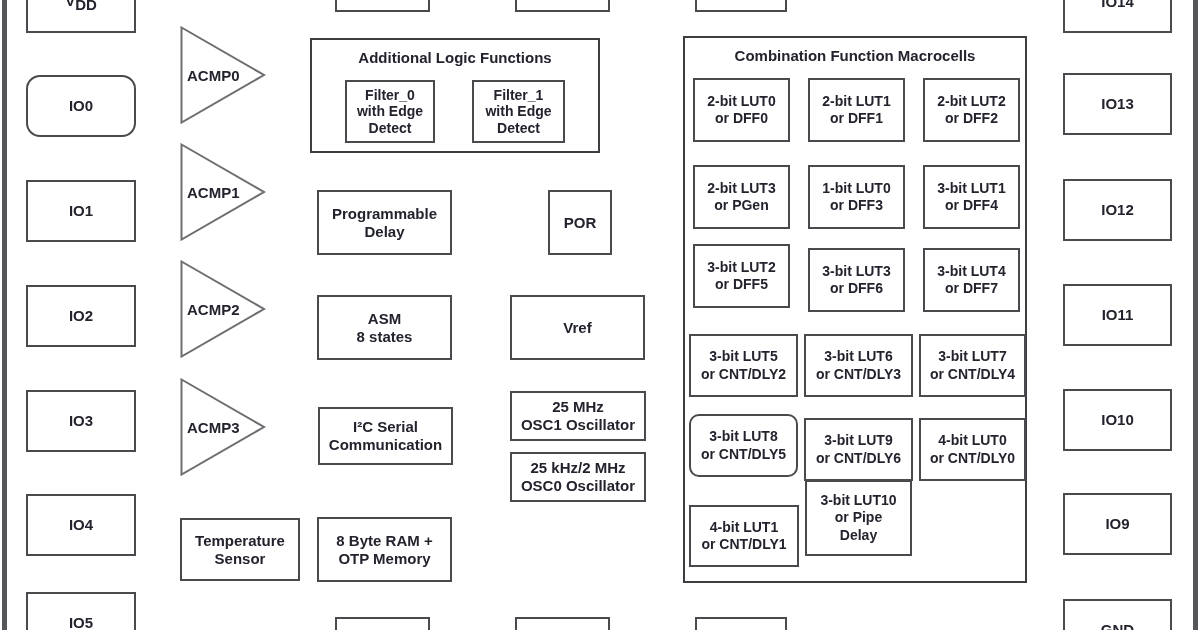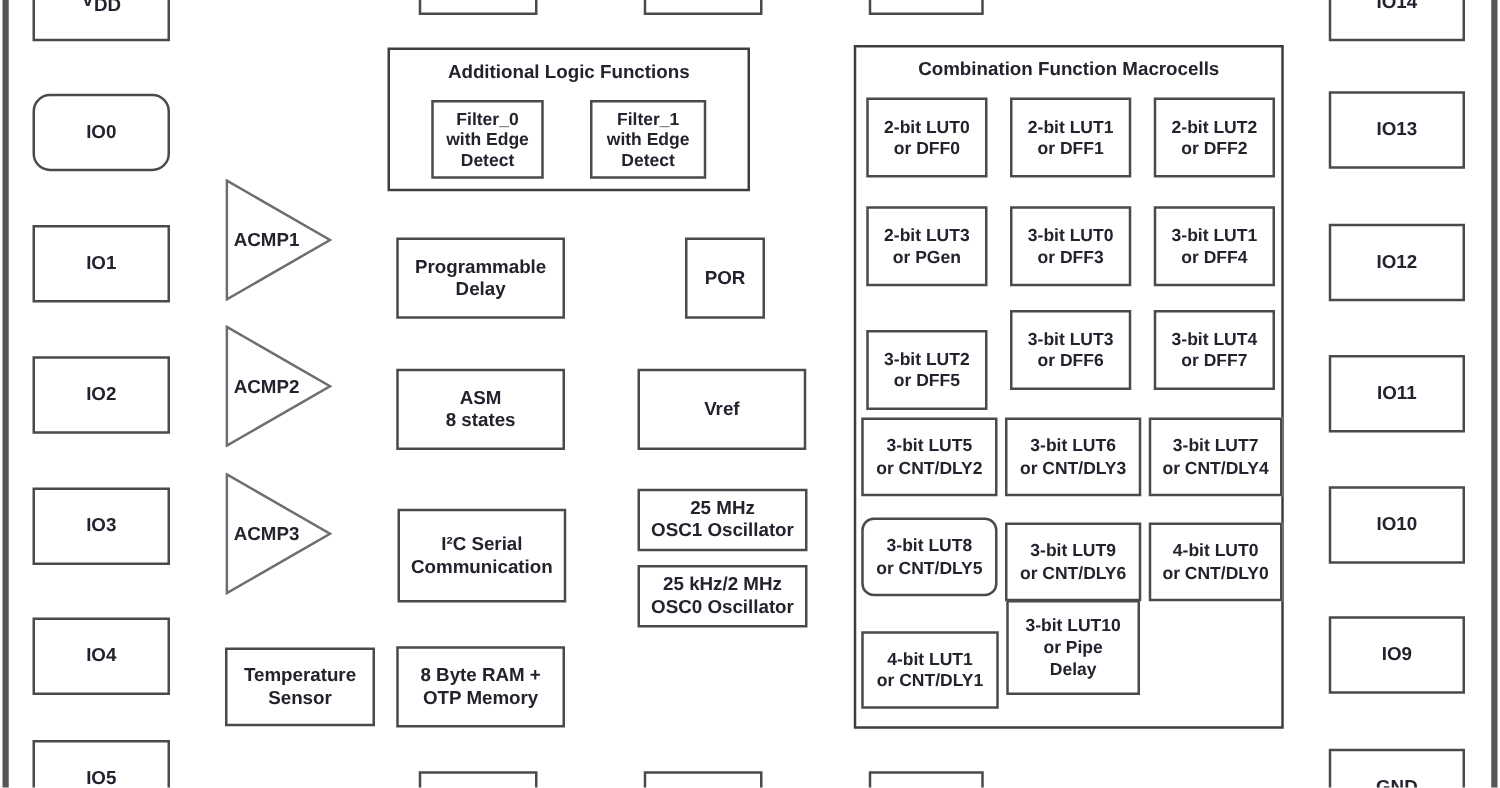--- a/index.html
+++ b/index.html
@@ -90,20 +90,26 @@
   <div class="box" style="left:1063px;top:599px;width:109px;height:62px;">GND</div>
 
   <div class="box" style="left:335px;top:-50px;width:95px;height:62px;"></div>
   <div class="box" style="left:515px;top:-50px;width:95px;height:62px;"></div>
   <div class="box" style="left:695px;top:-50px;width:92px;height:62px;"></div>
 
   <div class="box" style="left:335px;top:617px;width:95px;height:60px;"></div>
   <div class="box" style="left:515px;top:617px;width:95px;height:60px;"></div>
   <div class="box" style="left:695px;top:617px;width:92px;height:60px;"></div>
 
+  <div class="acmp" style="left:180px;top:26px;">
+    <svg width="86" height="98">
+        <polygon points="1.5,1.5 84,49 1.5,96.5" fill="#ffffff" stroke="#6e6e72" stroke-width="2"></polygon>
+      </svg>
+    <span class="acmp-label">ACMP0</span>
+  </div>
   <div class="acmp" style="left:180px;top:143px;">
     <svg width="86" height="98">
         <polygon points="1.5,1.5 84,49 1.5,96.5" fill="#ffffff" stroke="#6e6e72" stroke-width="2"></polygon>
       </svg>
     <span class="acmp-label">ACMP1</span>
   </div>
   <div class="acmp" style="left:180px;top:260px;">
     <svg width="86" height="98">
         <polygon points="1.5,1.5 84,49 1.5,96.5" fill="#ffffff" stroke="#6e6e72" stroke-width="2"></polygon>
       </svg>
@@ -125,21 +131,21 @@
   <div class="box filter" style="left:472px;top:80px;width:93px;height:63px;">Filter_1
 with Edge
 Detect</div>
 
   <div class="box" style="left:317px;top:190px;width:135px;height:65px;">Programmable
 Delay</div>
   <div class="box" style="left:548px;top:190px;width:64px;height:65px;">POR</div>
   <div class="box" style="left:317px;top:295px;width:135px;height:65px;">ASM
 8 states</div>
   <div class="box" style="left:510px;top:295px;width:135px;height:65px;">Vref</div>
-  <div class="box" style="left:318px;top:407px;width:135px;height:75px;">I²C Serial
+  <div class="box" style="left:318px;top:407px;width:135px;height:58px;">I²C Serial
 Communication</div>
   <div class="box" style="left:510px;top:391px;width:136px;height:50px;">25 MHz
 OSC1 Oscillator</div>
   <div class="box" style="left:510px;top:452px;width:136px;height:50px;">25 kHz/2 MHz
 OSC0 Oscillator</div>
   <div class="box" style="left:180px;top:518px;width:120px;height:63px;">Temperature
 Sensor</div>
   <div class="box" style="left:317px;top:517px;width:135px;height:65px;">8 Byte RAM +
 OTP Memory</div>
 
@@ -149,26 +155,26 @@
     
     <div class="box cell" style="left:8px;top:40px;width:97px;height:64px;">2-bit LUT0
 or DFF0</div>
     <div class="box cell" style="left:123px;top:40px;width:97px;height:64px;text-align:center;">2-bit LUT1
 or DFF1</div>
     <div class="box cell" style="left:238px;top:40px;width:97px;height:64px;">2-bit LUT2
 or DFF2</div>
     
     <div class="box cell" style="left:8px;top:127px;width:97px;height:64px;">2-bit LUT3
 or PGen</div>
-    <div class="box cell" style="left:123px;top:127px;width:97px;height:64px;">3-bit LUT0
+    <div class="box cell" style="left:123px;top:127px;width:97px;height:64px;">1-bit LUT0
 or DFF3</div>
     <div class="box cell" style="left:238px;top:127px;width:97px;height:64px;">3-bit LUT1
 or DFF4</div>
     
-    <div class="box cell" style="left:8px;top:226px;width:97px;height:64px;">3-bit LUT2
+    <div class="box cell" style="left:8px;top:206px;width:97px;height:64px;">3-bit LUT2
 or DFF5</div>
     <div class="box cell" style="left:123px;top:210px;width:97px;height:64px;">3-bit LUT3
 or DFF6</div>
     <div class="box cell" style="left:238px;top:210px;width:97px;height:64px;">3-bit LUT4
 or DFF7</div>
     
     <div class="box cell" style="left:4px;top:296px;width:109px;height:63px;">3-bit LUT5
 or CNT/DLY2</div>
     <div class="box cell" style="left:119px;top:296px;width:109px;height:63px;">3-bit LUT6
 or CNT/DLY3</div>

